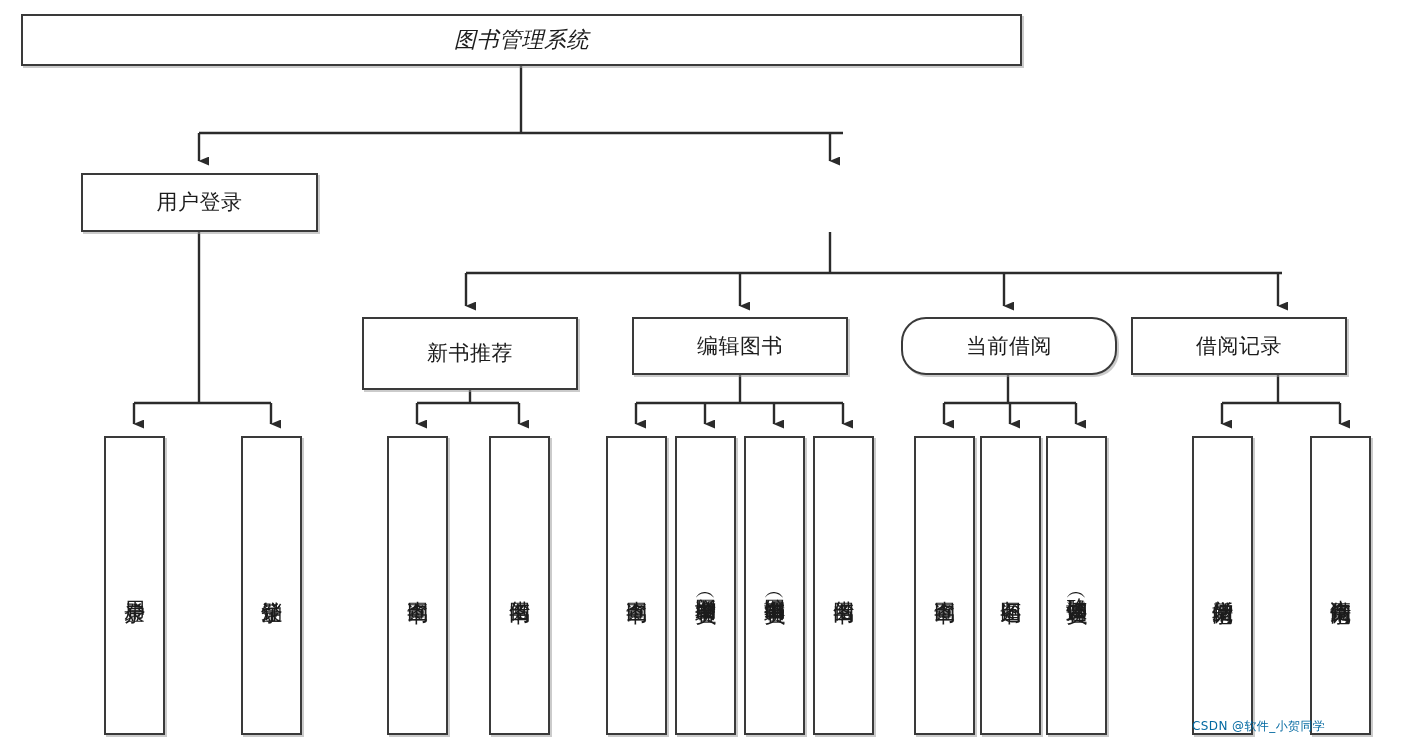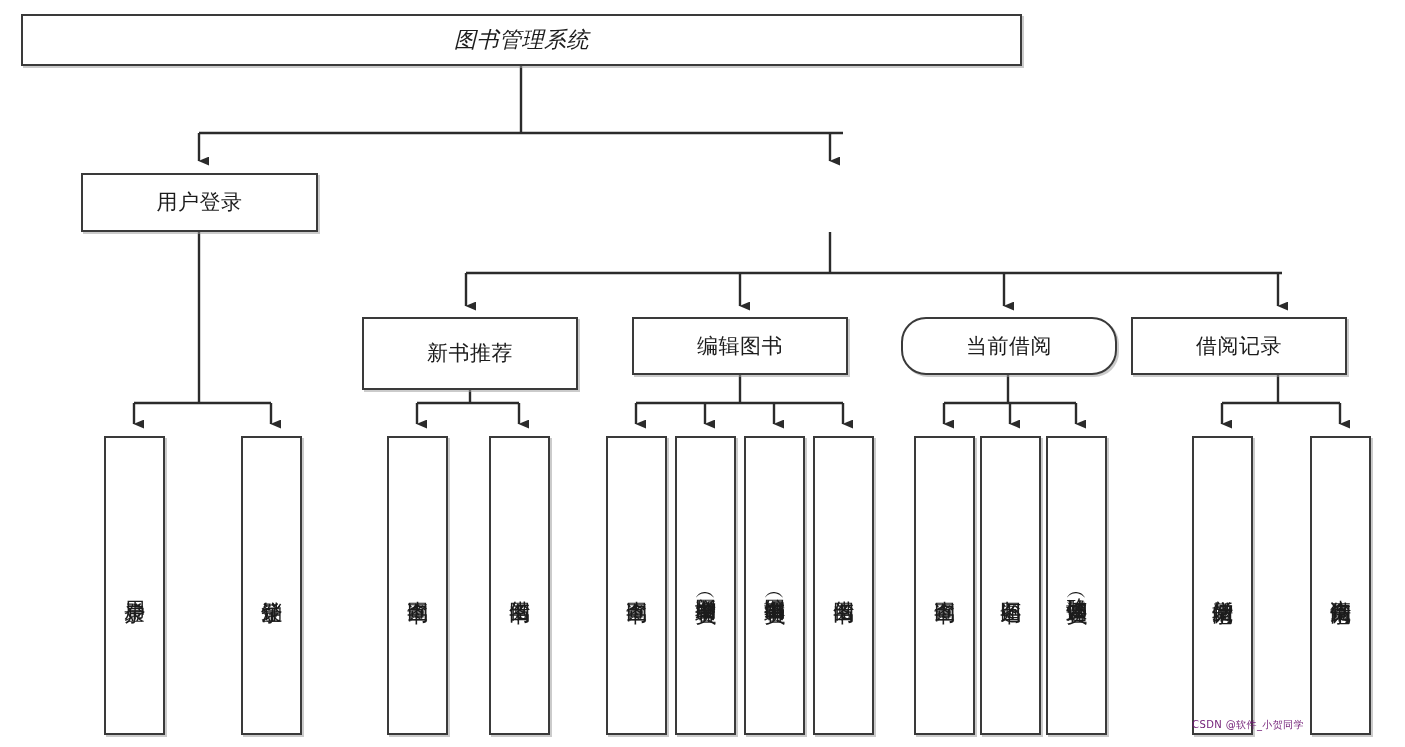--- a/index.html
+++ b/index.html
@@ -61,22 +61,22 @@
     font-size: 21px;
     line-height: 1.16;
     letter-spacing: 1px;
     max-height: 272px;
   }
   .node.vert.tall-label .node-label {
     max-height: 284px;
   }
   .watermark {
     position: absolute;
-    font-size: 10px;
-    color: #701a75;
+    font-size: 12px;
+    color: #0369a1;
     white-space: nowrap;
     z-index: 5;
     letter-spacing: 0.4px;
   }
 </style>
 </head>
 <body>
 
 <div id="diagram-canvas">
 

